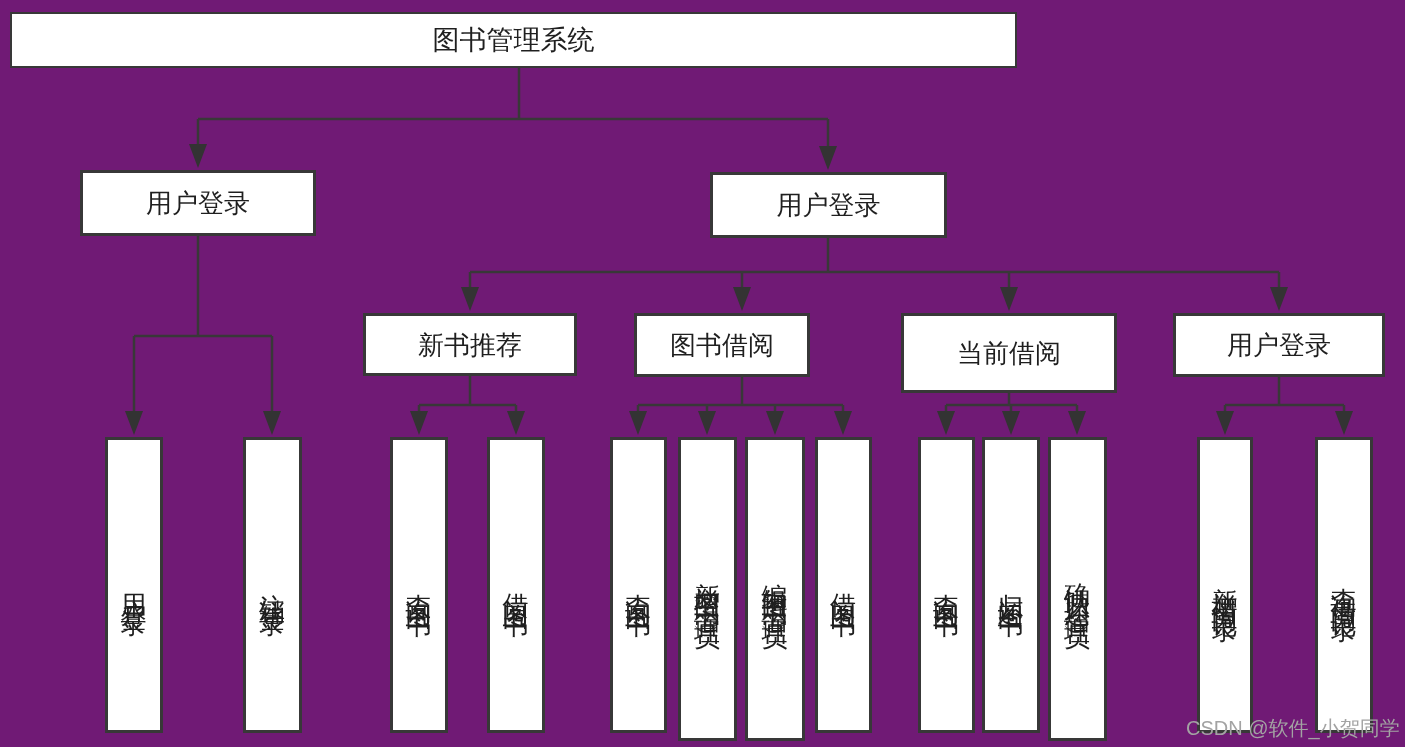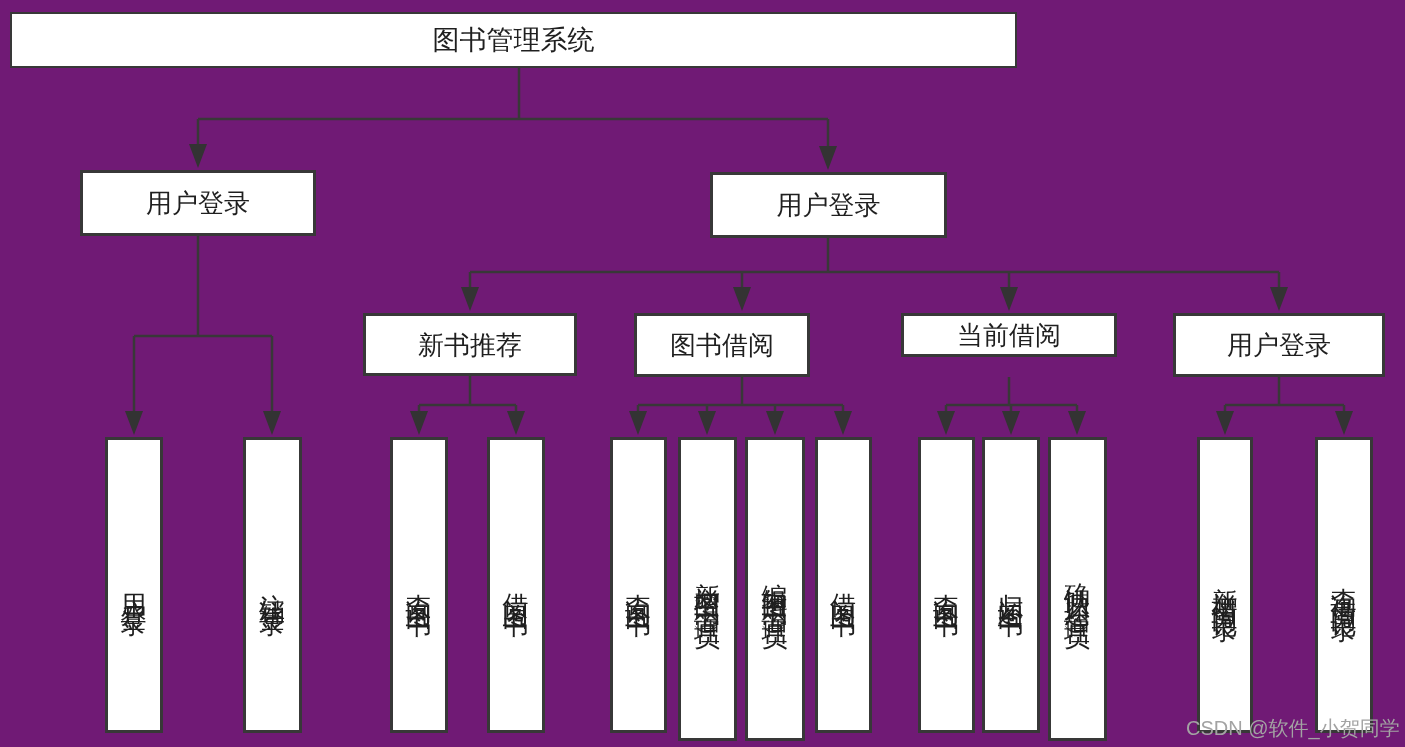--- a/index.html
+++ b/index.html
@@ -105,21 +105,21 @@
   <div class="node" style="left:710px; top:172px; width:237px; height:66px;">
     <span class="hlabel">用户登录</span>
   </div>
 
   <div class="node" style="left:363px; top:313px; width:214px; height:63px;justify-content:center;">
     <span class="hlabel">新书推荐</span>
   </div>
   <div class="node" style="left:634px; top:313px; width:176px; height:64px;">
     <span class="hlabel">图书借阅</span>
   </div>
-  <div class="node" style="left:901px; top:313px; width:216px; height:44px;">
+  <div class="node" style="left:901px; top:313px; width:216px; height:80px;">
     <span class="hlabel">当前借阅</span>
   </div>
   <div class="node" style="left:1173px; top:313px; width:212px; height:64px;">
     <span class="hlabel">用户登录</span>
   </div>
 
   <div class="node" style="left:105px; top:437px; width:58px; height:296px;">
     <span class="vtext">用户登录</span>
   </div>
   <div class="node" style="left:243px; top:437px; width:59px; height:296px;">

